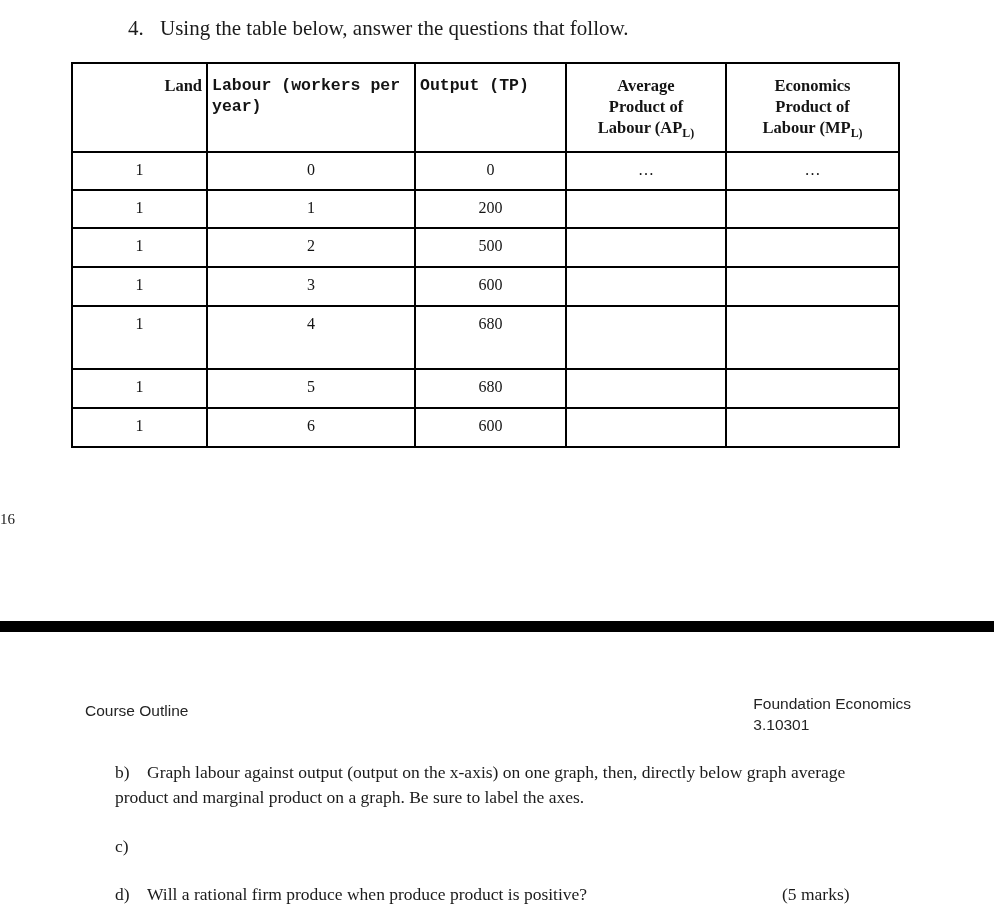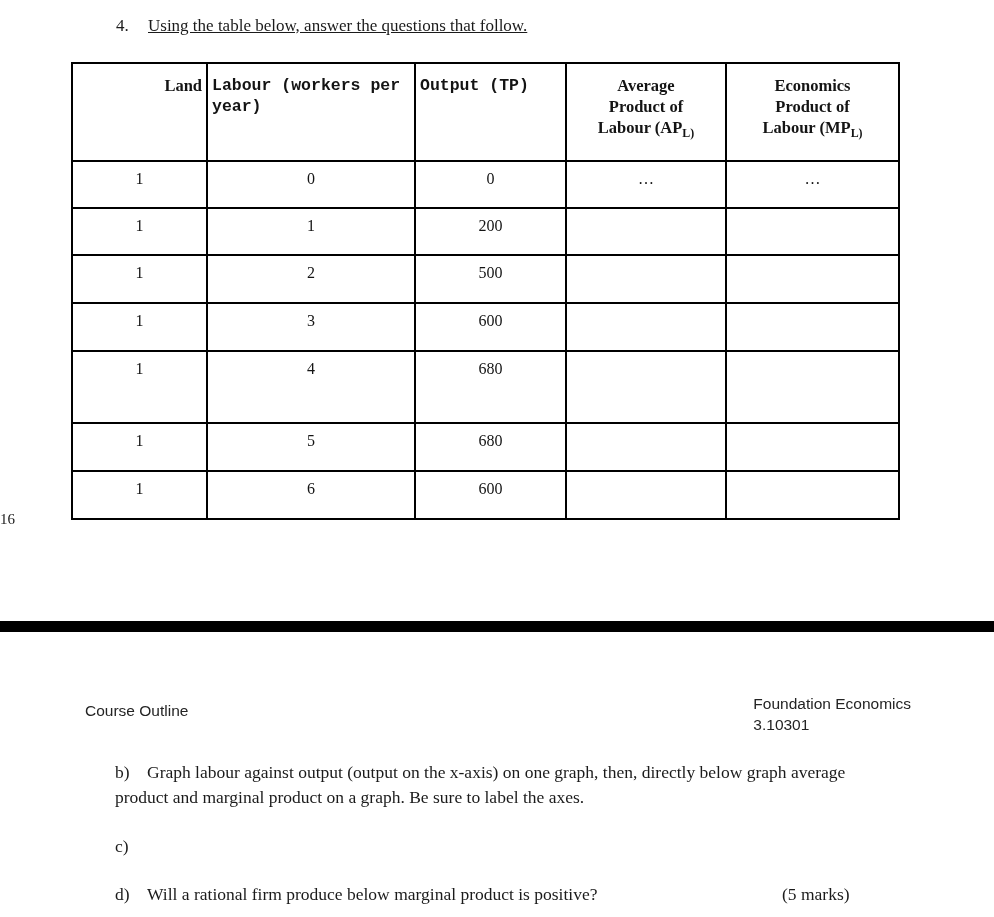--- a/index.html
+++ b/index.html
@@ -17,27 +17,26 @@
   }
 
   .page {
     position: absolute;
     inset: 0;
   }
 
   
   .q-stem {
     position: absolute;
-    left: 116px;
+    left: 128px;
     top: 15px;
     width: 760px;
-    font-size: 17px;
+    font-size: 21px;
     line-height: 1.25;
     white-space: nowrap;
-    text-decoration: underline;
   }
   .q-stem .num {
     display: inline-block;
     width: 32px;
   }
 
   
   .tbl-wrap {
     position: absolute;
     left: 71px;
@@ -46,21 +45,21 @@
   }
   table.prod-table {
     border-collapse: collapse;
     width: 827px;
     table-layout: fixed;
     background: #fff;
   }
   table.prod-table td,
   table.prod-table th {
     border: 2px solid #000;
-    padding: 9px;
+    padding: 0;
     font-size: 16px;
     font-weight: normal;
     text-align: center;
     vertical-align: top;
     color: #141414;
     margin-left: 29px;
   }
   table.prod-table thead th {
     font-weight: bold;
     font-size: 16.5px;
@@ -297,17 +296,17 @@
     <span class="lbl">b)</span>
     <span class="body">Graph labour against output (output on the x-axis) on one graph, then, directly below graph average product and marginal product on a graph.  Be sure to label the axes.</span>
   </div>
 
   <div class="part part-c">
     <span class="lbl">c)</span>
   </div>
 
   <div class="part part-d">
     <span class="lbl">d)</span>
-    <span class="body">Will a rational firm produce below marginal product is positive?</span>
+    <span class="body">Will a rational firm produce when produce product is positive?</span>
     <span class="marks">(5 marks)</span>
   </div>
 
 </div>
 
 </body></html>

